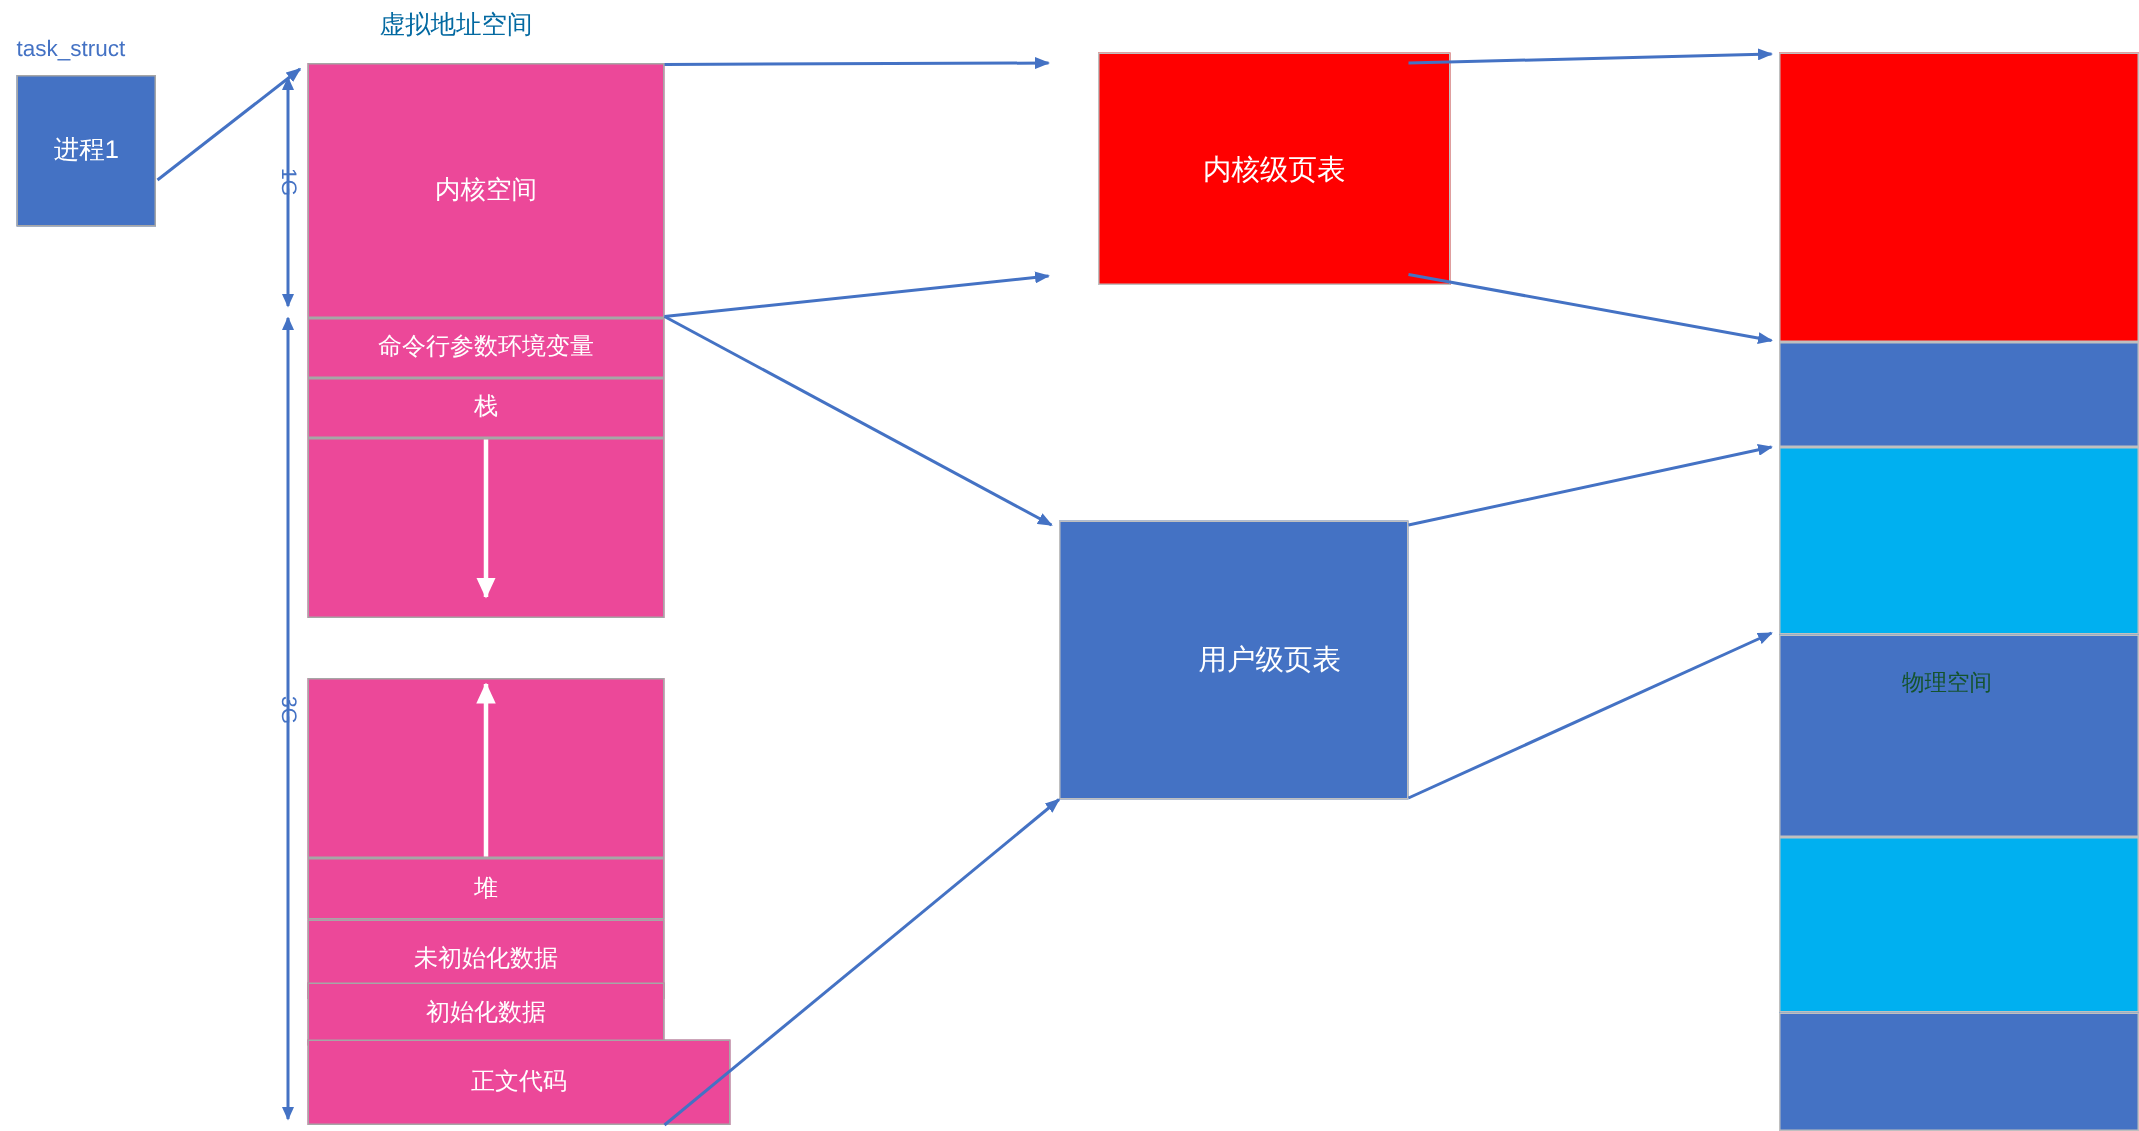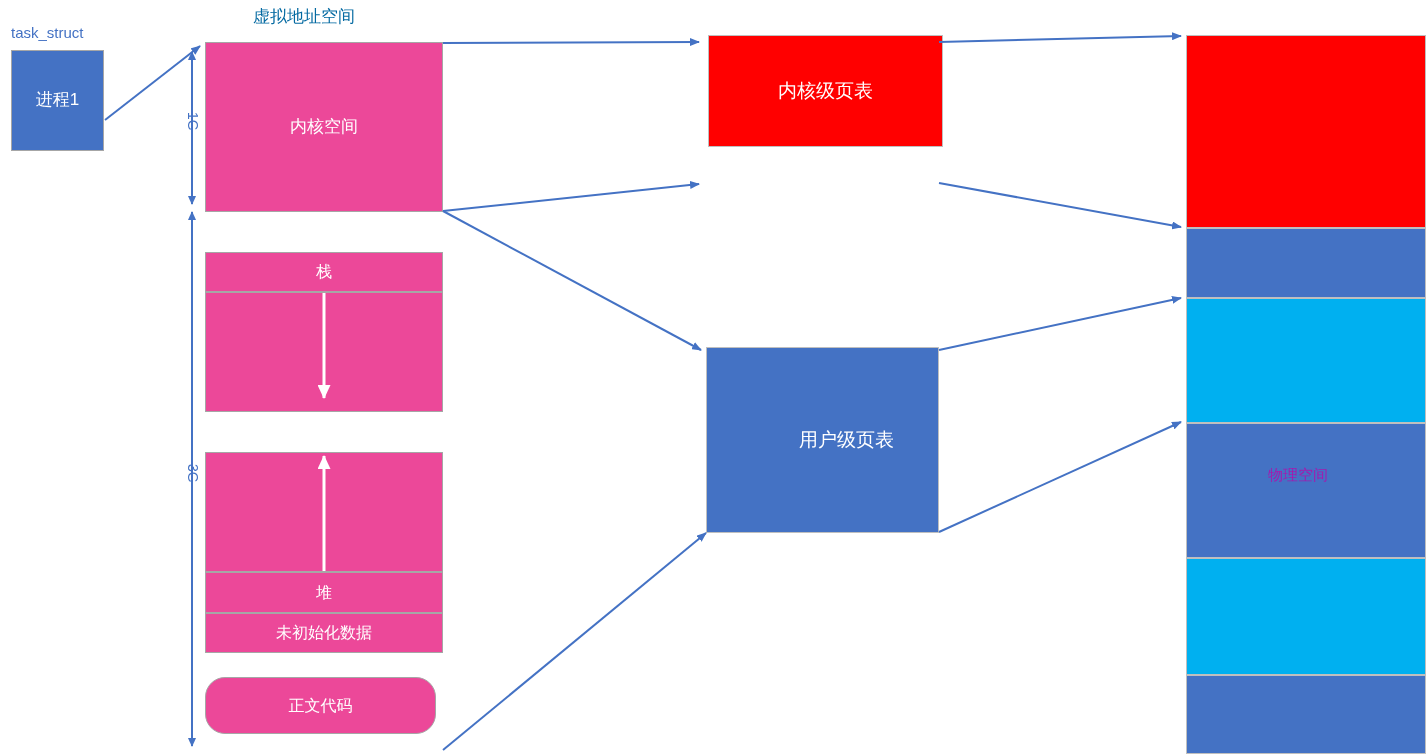--- a/index.html
+++ b/index.html
@@ -84,24 +84,23 @@
   .band {
     position: absolute;
     box-sizing: border-box;
     border: 1px solid #bfbfbf;
   }
   .band-red  { background: #ff0000; }
   .band-blue { background: #4472c4; }
   .band-cyan { background: #00b0f0; }
   .band-text {
     position: absolute;
-    color: #a21caf;
+    color: #14532d;
     font-size: 15px;
     white-space: nowrap;
-    margin-top: 20px;
   }
   .vert-lbl {
     position: absolute;
     color: #4472c4;
     font-size: 14px;
     writing-mode: vertical-rl;
     text-orientation: mixed;
     line-height: 1;
     background: #ffffff;
     padding: 2px 0;
@@ -136,48 +135,54 @@
   <div class="title-lbl" style="left:253px; top:8px;">虚拟地址空间</div>
 
   <div class="vert-lbl" style="left:186px; top:110px;">1G</div>
 
   <div class="vert-lbl" style="left:186px; top:462px;">3G</div>
 
   <div class="row" style="left:205px; top:42px; width:238px; height:170px; font-size:17px;">
     <span>内核空间</span>
   </div>
 
+  <div class="row" style="left:205px; top:212px; width:238px; height:40px;">
+    <span>命令行参数环境变量</span>
+  </div>
 
   <div class="row" style="left:205px; top:252px; width:238px; height:40px;">
     <span>栈</span>
   </div>
 
   <div class="row" style="left:205px; top:292px; width:238px; height:120px;">
     <span></span>
   </div>
 
 
   <div class="row" style="left:205px; top:452px; width:238px; height:120px;">
     <span></span>
   </div>
 
   <div class="row" style="left:205px; top:572px; width:238px; height:41px;">
     <span>堆</span>
   </div>
 
-  <div class="row" style="left:205px; top:613px; width:238px; height:40px;">
+  <div class="row" style="left:205px; top:613px; width:238px; height:53px;">
     <span>未初始化数据</span>
   </div>
 
-
-  <div class="row" style="left:205px; top:677px; width:231px; height:57px;border-radius:20px;">
+  <div class="row" style="left:205px; top:655px; width:238px; height:42px;">
+    <span>初始化数据</span>
+  </div>
+
+  <div class="row" style="left:205px; top:693px; width:282px; height:57px;">
     <span>正文代码</span>
   </div>
 
-  <div class="pt-red" style="left:708px; top:35px; width:235px; height:112px;">
+  <div class="pt-red" style="left:732px; top:35px; width:235px; height:155px;">
     <span>内核级页表</span>
   </div>
 
   <div class="pt-blue" style="left:706px; top:347px; width:233px; height:186px;padding-left:48px;">
     <span>用户级页表</span>
   </div>
 
   <div class="band band-red" style="left:1186px; top:35px;  width:240px; height:193px;"></div>
   <div class="band band-blue" style="left:1186px; top:228px; width:240px; height:70px;"></div>
   <div class="band band-cyan" style="left:1186px; top:298px; width:240px; height:125px;"></div>

